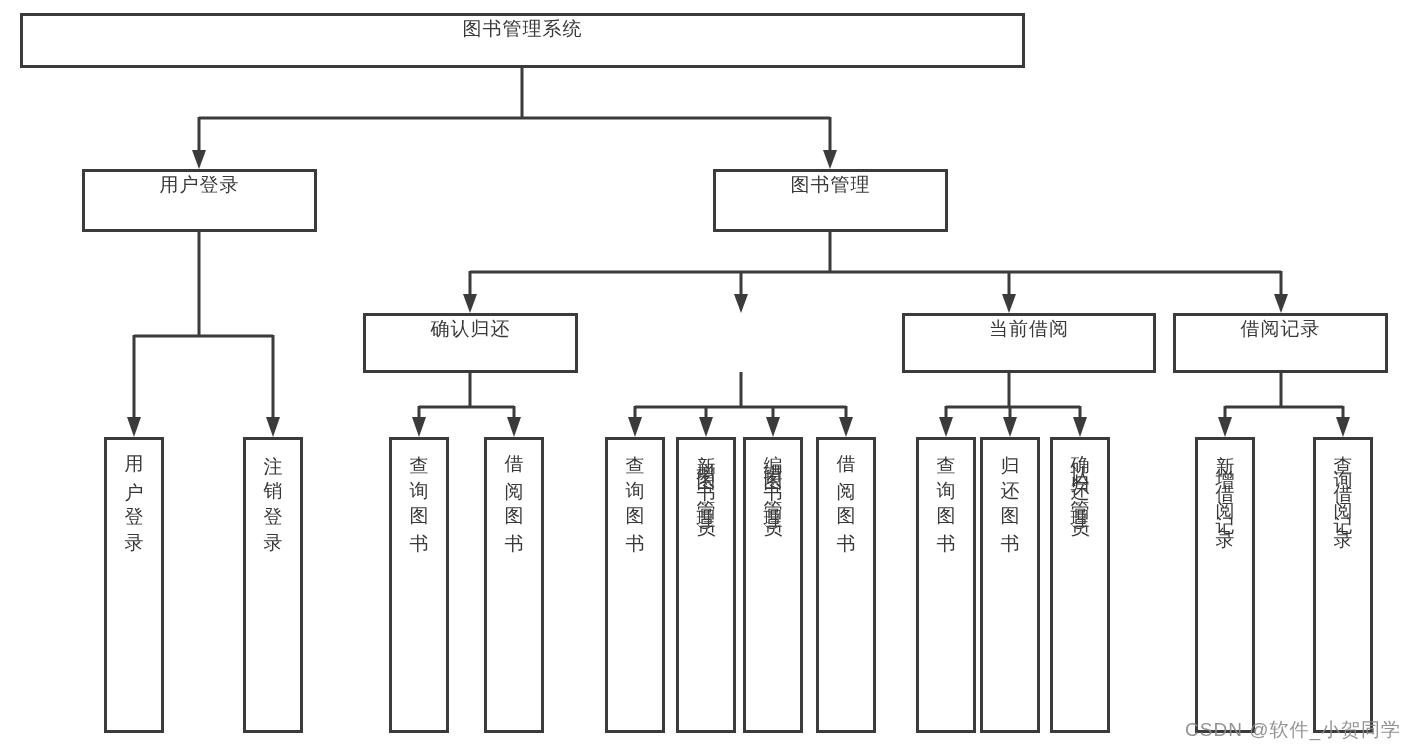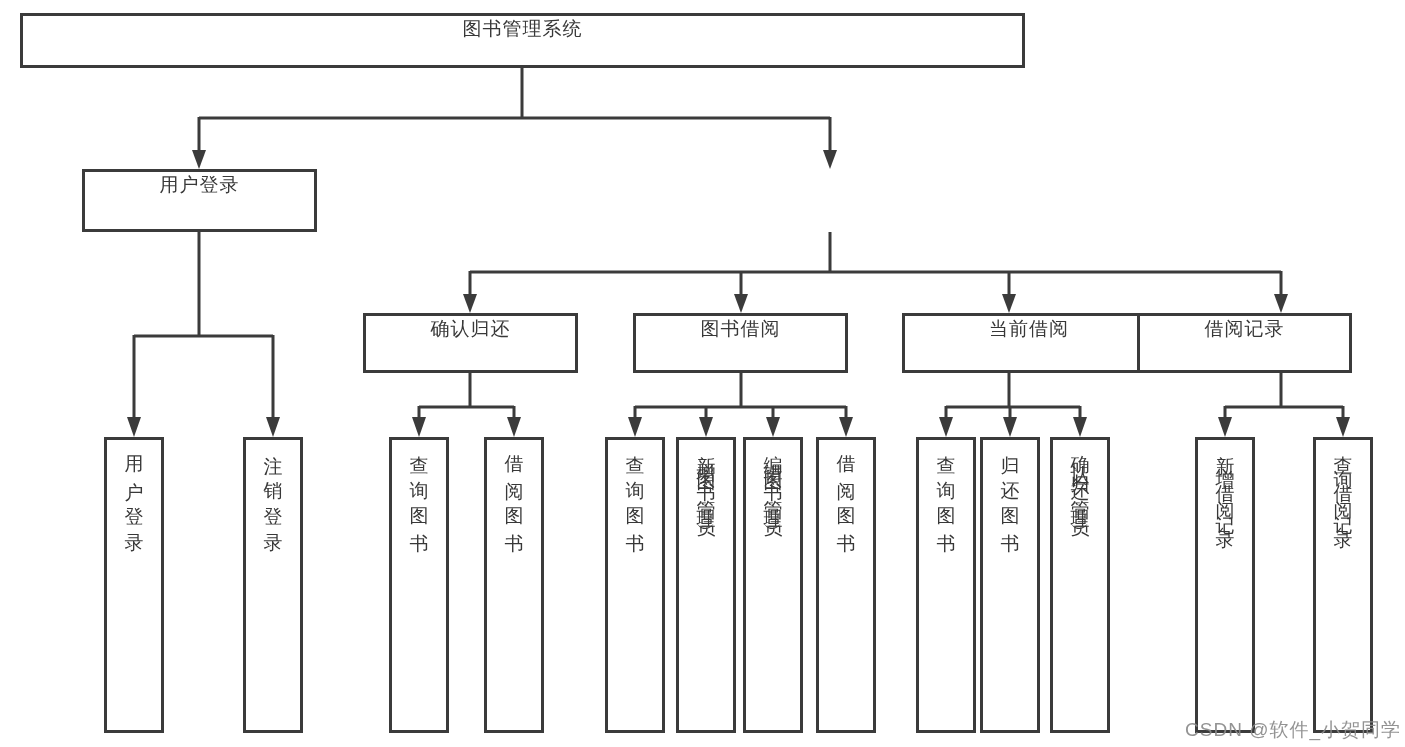--- a/index.html
+++ b/index.html
@@ -111,31 +111,31 @@
     </g>
   </svg>
 
   <div class="node title" style="left:20px; top:13px; width:1005px; height:55px;">
     <span>图书管理系统</span>
   </div>
 
   <div class="node" style="left:82px; top:169px; width:235px; height:63px;">
     <span>用户登录</span>
   </div>
+  <div class="node" style="left:713px; top:169px; width:235px; height:63px;">
+    <span>图书管理</span>
+  </div>
 
   <div class="node" style="left:363px; top:313px; width:215px; height:60px;">
     <span>确认归还</span>
   </div>
-  <div class="node" style="left:633px; top:313px; width:215px; height:60px;">
-    <span>图书借阅</span>
-  </div>
   <div class="node" style="left:902px; top:313px; width:254px; height:60px;">
     <span>当前借阅</span>
   </div>
-  <div class="node" style="left:1137px; top:313px; width:215px; height:60px;">
+  <div class="node" style="left:1173px; top:313px; width:215px; height:60px;">
     <span>借阅记录</span>
   </div>
 
   <div class="node leaf ls-wide" style="left:104px; top:437px; width:60px; height:296px;">
     <span>用户登录</span>
   </div>
   <div class="node leaf ls-wide" style="left:243px; top:437px; width:60px; height:296px;">
     <span>注销登录</span>
   </div>
 

